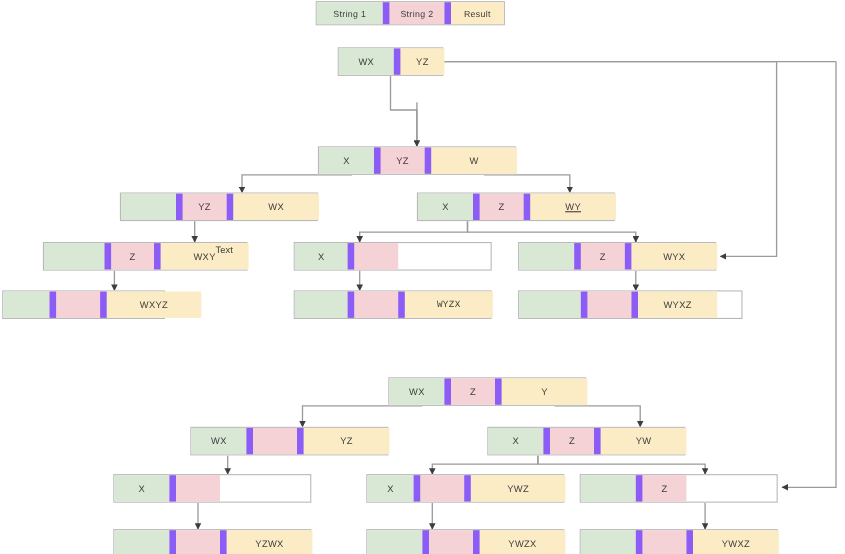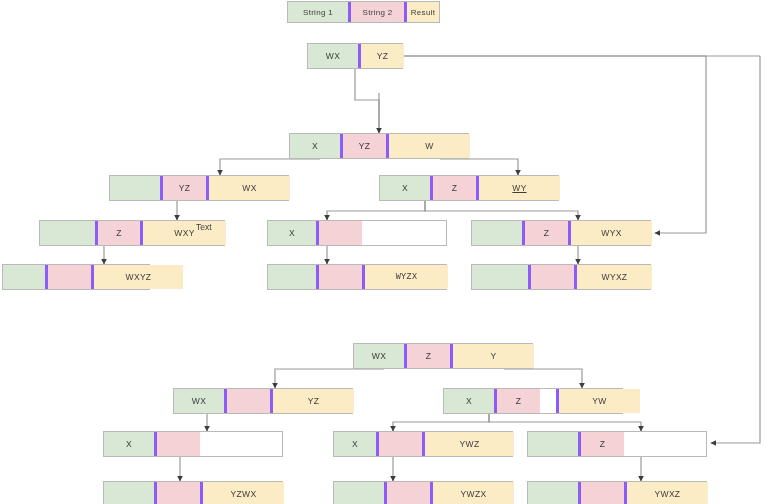--- a/index.html
+++ b/index.html
@@ -43,21 +43,21 @@
     font-size: 8.5px;
     color: #3d3d3d;
     letter-spacing: 0.3px;
     height: 100%;
     overflow: hidden;
     white-space: nowrap;
   }
   .seg.s1 { background: #d8e8d4; }
   .seg.s2 { background: #f4d2d6; }
   .seg.res { background: #fcecc6; }
-  .seg + .seg { border-left: 3px solid #8b5cf6; }
+  .seg + .seg { border-left: 6px solid #8b5cf6; }
   .legend {
     position: absolute;
     display: flex;
     box-sizing: border-box;
     height: 22px;
     border: 1px solid #b9b9b9;
   }
   .legend .seg { font-size: 8px; }
   .free-label {
     position: absolute;
@@ -110,21 +110,21 @@
 
       <path d="M 180 457 L 180 481" marker-end="url(#arrow)"></path>
       <path d="M 393 457 L 393 481" marker-end="url(#arrow)"></path>
       <path d="M 641 457 L 641 481" marker-end="url(#arrow)"></path>
     </g>
   </svg>
 
   <div class="legend" id="legend-box" style="left: 287px; top: 1px;">
       <div class="seg s1" style="width: 60px;">String 1</div>
       <div class="seg s2" style="width: 56px;">String 2</div>
-      <div class="seg res" style="width: 35px;">Result</div>
+      <div class="seg res" style="width: 54px;">Result</div>
     </div>
 
   <div id="nodes-layer">
       <div class="node" style="left: 307px; top: 43px; width: 96px;">
         <div class="seg s1" style="width: 50px; flex: 0 0 50px;">WX</div>
         <div class="seg res" style="width: 46px; flex: 0 0 46px;">YZ</div>
       </div>
       <div class="node" style="left: 289px; top: 133px; width: 180px;">
         <div class="seg s1" style="width: 50px; flex: 0 0 50px;">X</div>
         <div class="seg s2" style="width: 46px; flex: 0 0 46px;">YZ</div>
@@ -157,39 +157,39 @@
       <div class="node" style="left: 2px; top: 264px; width: 148px;">
         <div class="seg s1" style="width: 42px; flex: 0 0 42px;"></div>
         <div class="seg s2" style="width: 46px; flex: 0 0 46px;"></div>
         <div class="seg res" style="width: 92px; flex: 0 0 92px;">WXYZ</div>
       </div>
       <div class="node" style="left: 267px; top: 264px; width: 180px;">
         <div class="seg s1" style="width: 48px; flex: 0 0 48px;"></div>
         <div class="seg s2" style="width: 46px; flex: 0 0 46px;"></div>
         <div class="seg res" style="width: 86px; flex: 0 0 86px; font-family: Liberation Mono, monospace;">WYZX</div>
       </div>
-      <div class="node" style="left: 471px; top: 264px; width: 180px; text-align: center;">
+      <div class="node" style="left: 471px; top: 264px; width: 204px; text-align: center;">
         <div class="seg s1" style="width: 56px; flex: 0 0 56px;"></div>
         <div class="seg s2" style="width: 46px; flex: 0 0 46px;"></div>
         <div class="seg res" style="width: 78px; flex: 0 0 78px;">WYXZ</div>
       </div>
       <div class="node" style="left: 353px; top: 343px; width: 180px;">
         <div class="seg s1" style="width: 50px; flex: 0 0 50px;">WX</div>
         <div class="seg s2" style="width: 46px; flex: 0 0 46px;">Z</div>
         <div class="seg res" style="width: 84px; flex: 0 0 84px;">Y</div>
       </div>
       <div class="node" style="left: 173px; top: 388px; width: 180px;">
         <div class="seg s1" style="width: 50px; flex: 0 0 50px;">WX</div>
         <div class="seg s2" style="width: 46px; flex: 0 0 46px;"></div>
         <div class="seg res" style="width: 84px; flex: 0 0 84px;">YZ</div>
       </div>
       <div class="node" style="left: 443px; top: 388px; width: 180px;">
         <div class="seg s1" style="width: 50px; flex: 0 0 50px;">X</div>
         <div class="seg s2" style="width: 46px; flex: 0 0 46px;">Z</div>
-        <div class="seg res" style="width: 84px; flex: 0 0 84px; margin-left: 16px;">YW</div>
+        <div class="seg res" style="width: 84px; flex: 0 0 84px;">YW</div>
       </div>
       <div class="node" style="left: 103px; top: 431px; width: 180px;">
         <div class="seg s1" style="width: 50px; flex: 0 0 50px;">X</div>
         <div class="seg s2" style="width: 46px; flex: 0 0 46px;"></div>
       </div>
       <div class="node" style="left: 333px; top: 431px; width: 180px;">
         <div class="seg s1" style="width: 42px; flex: 0 0 42px;">X</div>
         <div class="seg s2" style="width: 46px; flex: 0 0 46px;"></div>
         <div class="seg res" style="width: 92px; flex: 0 0 92px;">YWZ</div>
       </div>

